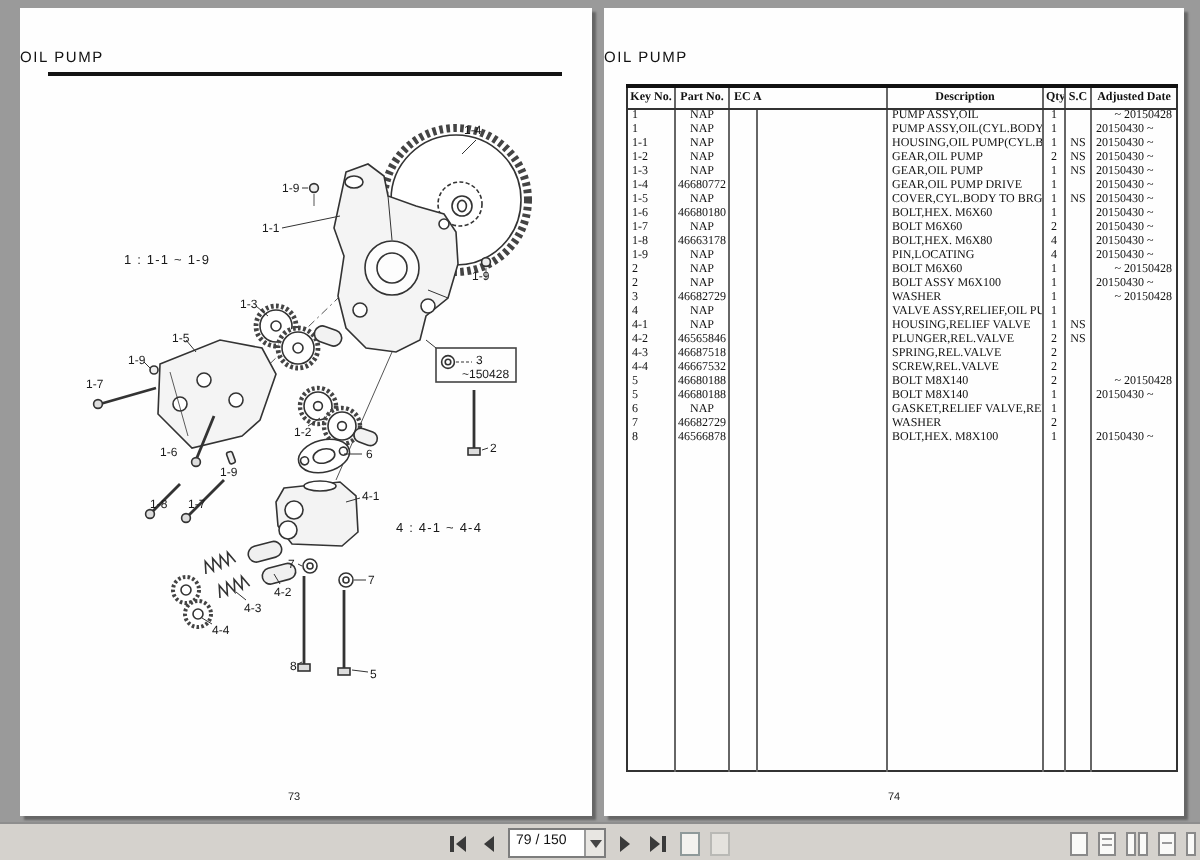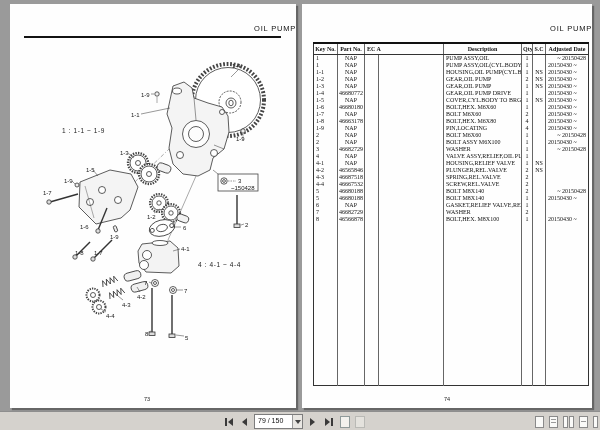--- a/index.html
+++ b/index.html
@@ -1,21 +1,21 @@
 <!DOCTYPE html>
 <html><head>
 <meta charset="utf-8">
 <style>
   html,body{margin:0;padding:0;}
   body{width:600px;height:430px;overflow:hidden;font-family:"Liberation Sans",sans-serif;}
   .viewer{position:relative;width:600px;height:430px;background:#9a9a9a;}
   .page{position:absolute;top:4px;height:404px;background:#fefefe;box-shadow:2px 2px 1px rgba(60,60,60,.55);}
   .page-left{left:10px;width:286px;}
   .page-right{left:302px;width:290px;}
-  .page-title{position:absolute;top:20px;left:0;width:100%;text-align:right;
+  .page-title{position:absolute;top:20px;left:0;width:100%;text-align:left;
     font-size:7.5px;letter-spacing:.8px;color:#111;font-family:"Liberation Sans",sans-serif;}
   .title-rule{position:absolute;top:32px;left:14px;width:257px;height:2px;background:#131313;}
   .page-num{position:absolute;top:392px;left:0;width:100%;text-align:center;font-size:5.5px;color:#222;}
   .page-left .page-num{left:-6px;}
 
   
   .diagram-svg{position:absolute;left:0;top:0;width:286px;height:404px;}
   .callout-layer{position:absolute;left:0;top:0;width:286px;height:404px;pointer-events:none;}
   .callout{position:absolute;font-size:6px;line-height:6px;color:#1a1a1a;white-space:nowrap;
     font-family:"Liberation Sans",sans-serif;}

